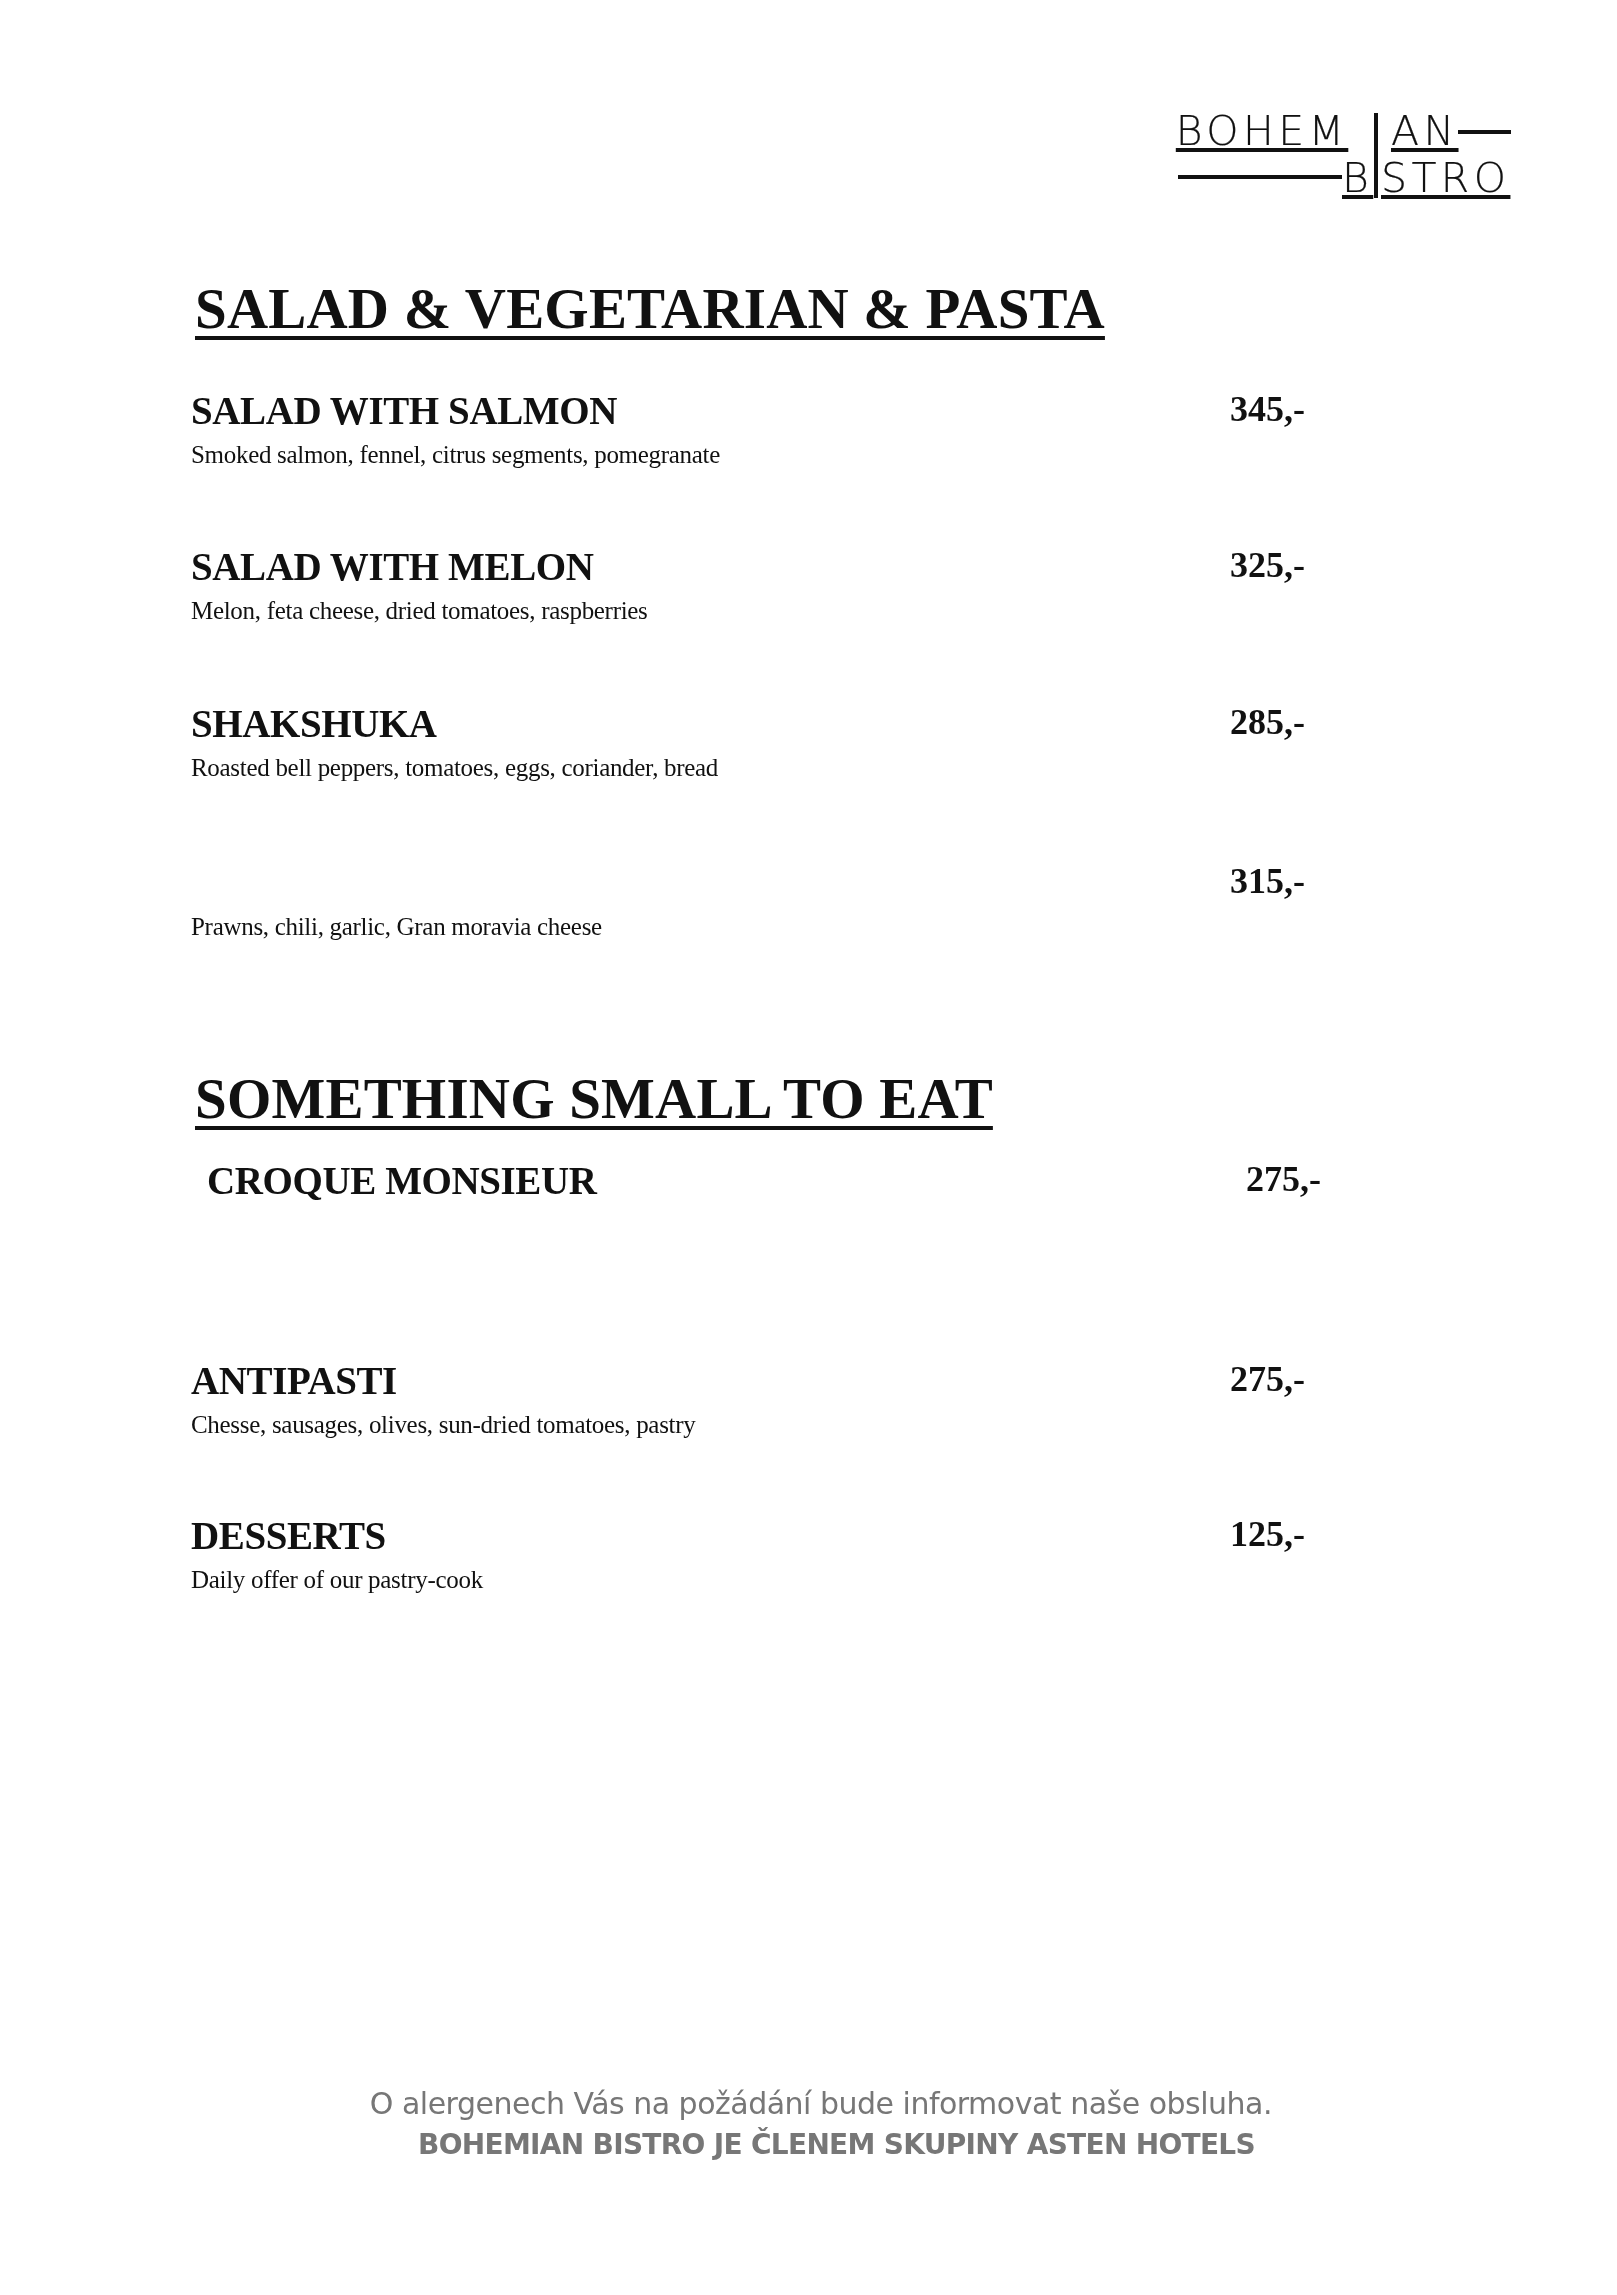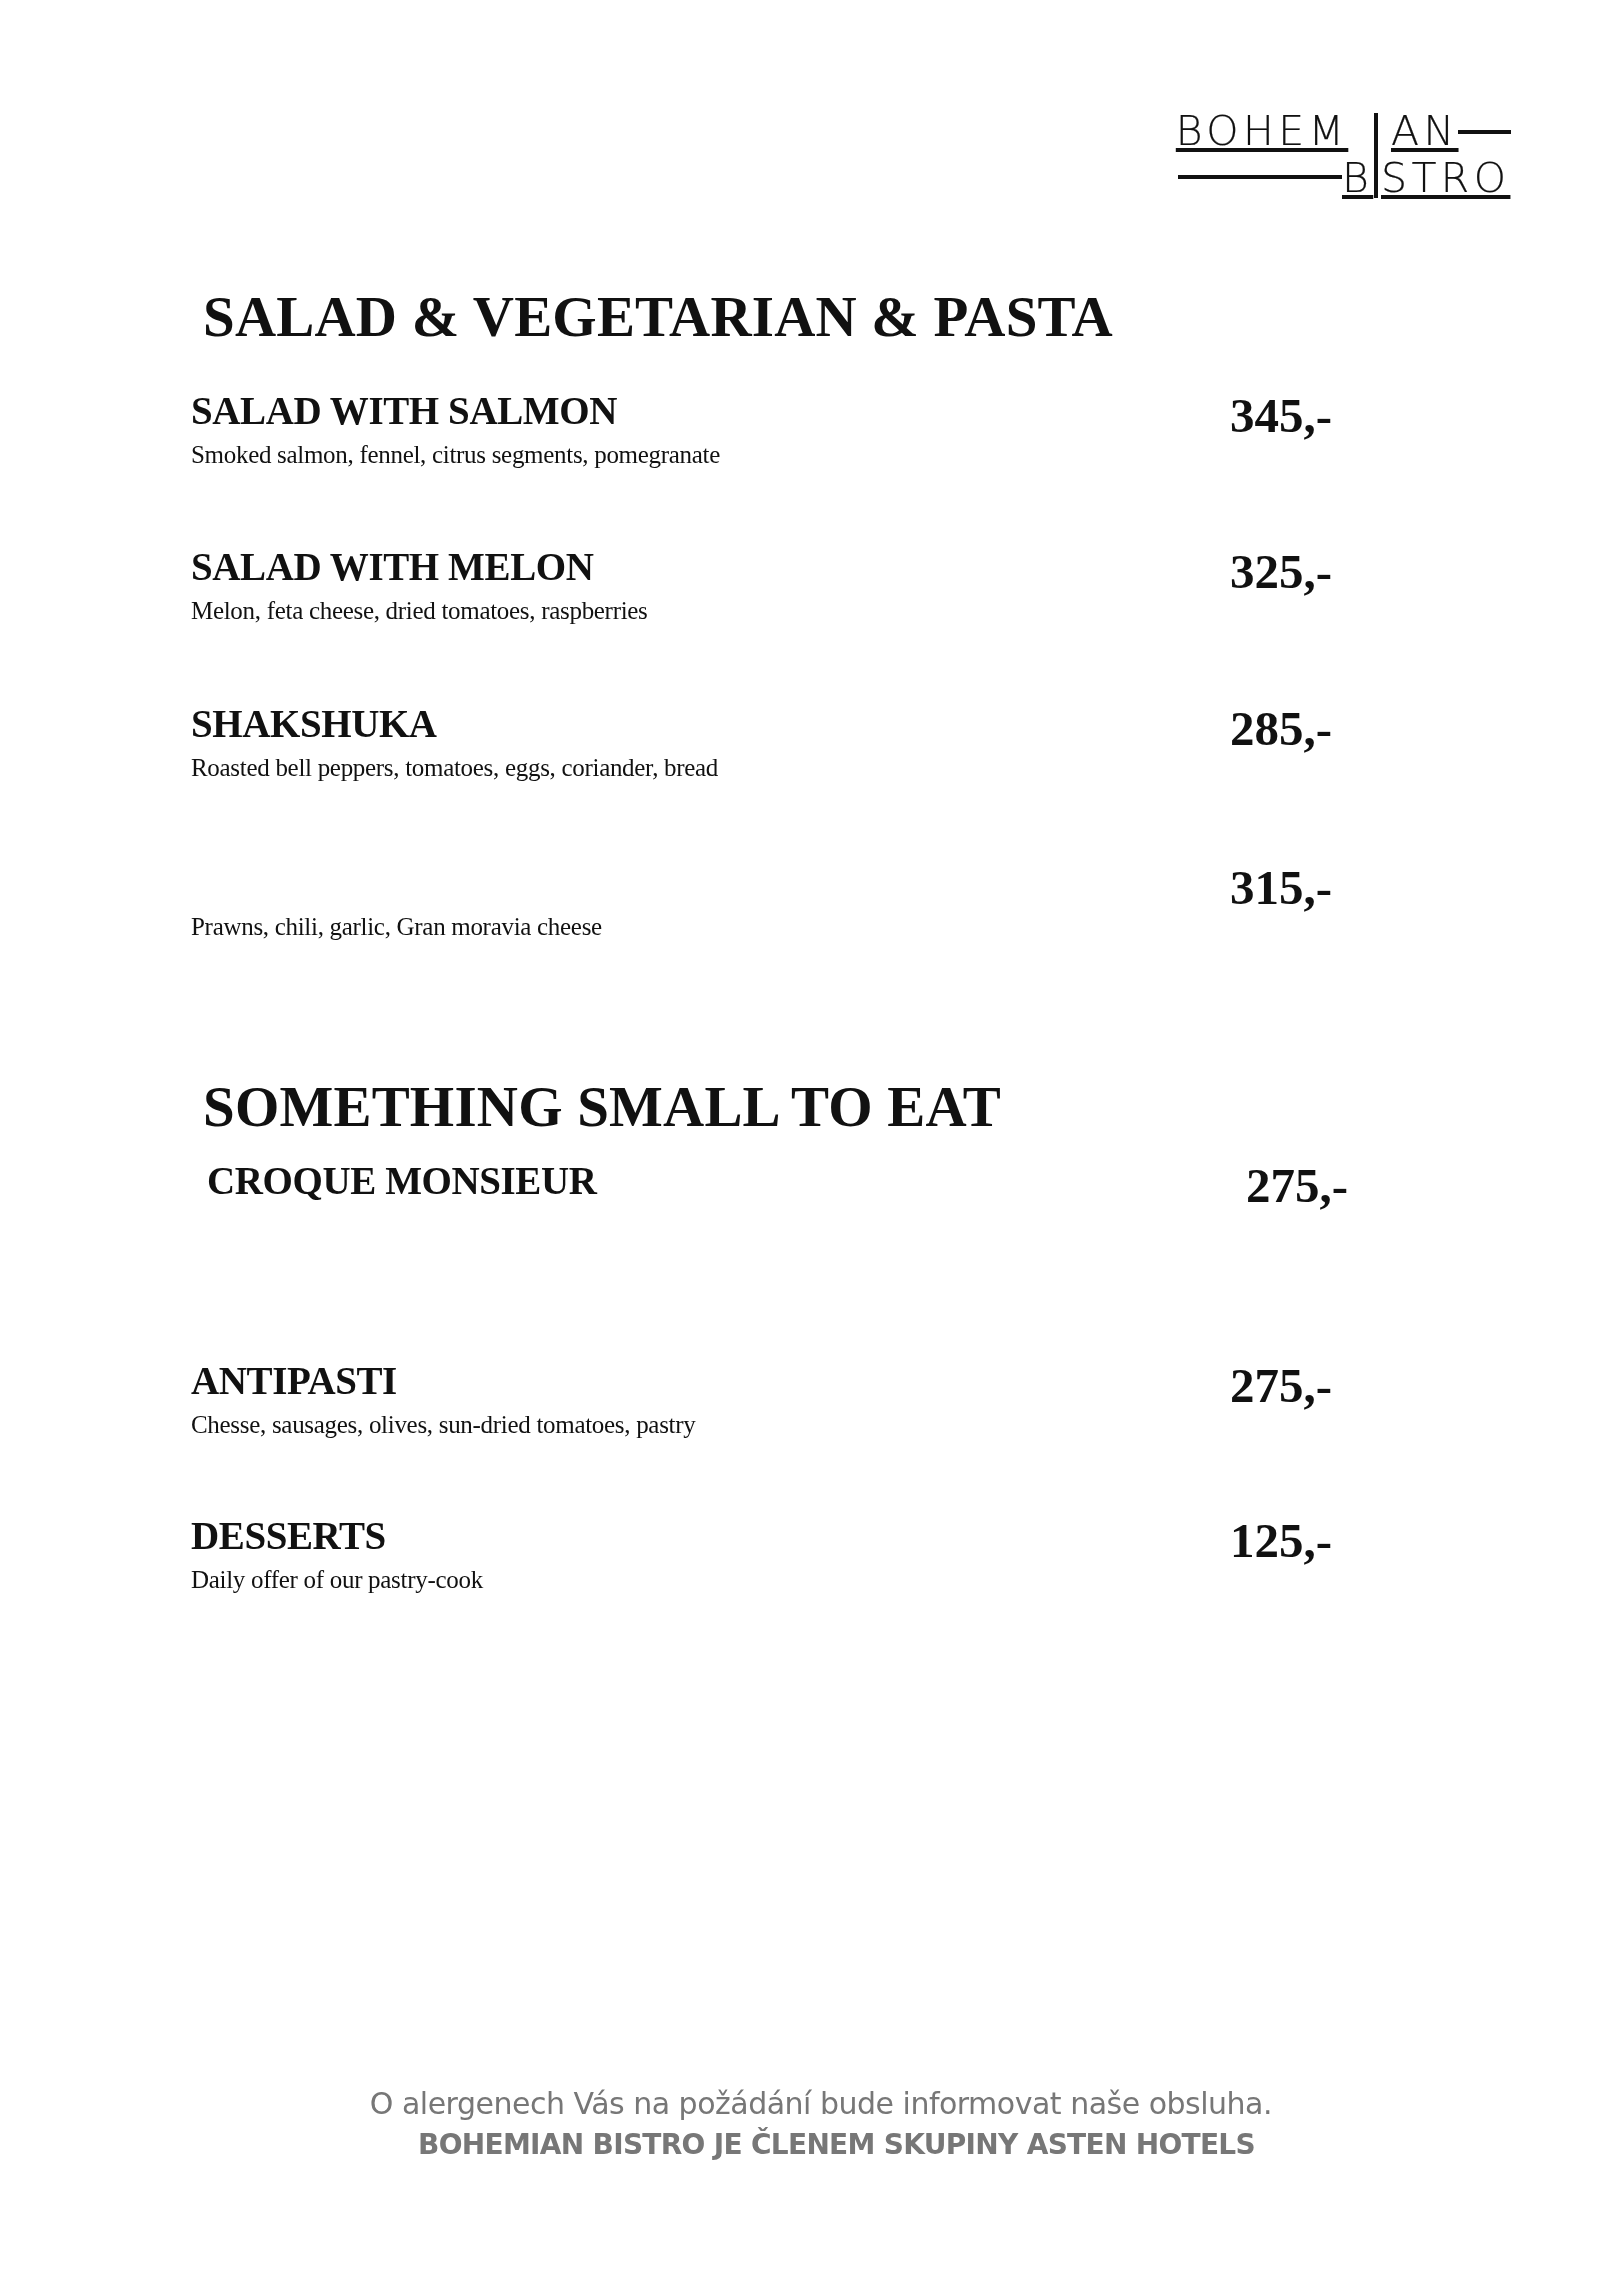--- a/index.html
+++ b/index.html
@@ -60,27 +60,28 @@
       top: 66px;
       width: 164px;
       height: 3.5px;
       background: #111;
     }
 
     
     .section-title {
       position: absolute;
       left: 191px;
-      margin: 12px;
+      margin: 4px;
       font-family: "Liberation Serif", "DejaVu Serif", serif;
       font-weight: bold;
       font-size: 57px;
       line-height: 1;
       letter-spacing: 0.2px;
       color: #111;
+      text-decoration: underline;
       text-decoration-thickness: 3.5px;
       text-underline-offset: 8px;
       white-space: nowrap;
     }
     .item {
       position: absolute;
       left: 191px;
       width: 1148px;
       height: 106px;
     }
@@ -93,21 +94,21 @@
       line-height: 1;
       letter-spacing: -0.4px;
       white-space: nowrap;
       color: #111;
     }
     .item-price {
       position: absolute;
       left: 1039px;
       top: 0;
       font-weight: bold;
-      font-size: 49px;
+      font-size: 36px;
       line-height: 1;
       white-space: nowrap;
       color: #111;
     }
     .item-desc {
       position: absolute;
       left: 0;
       top: 51px;
       font-weight: normal;
       font-size: 25px;

